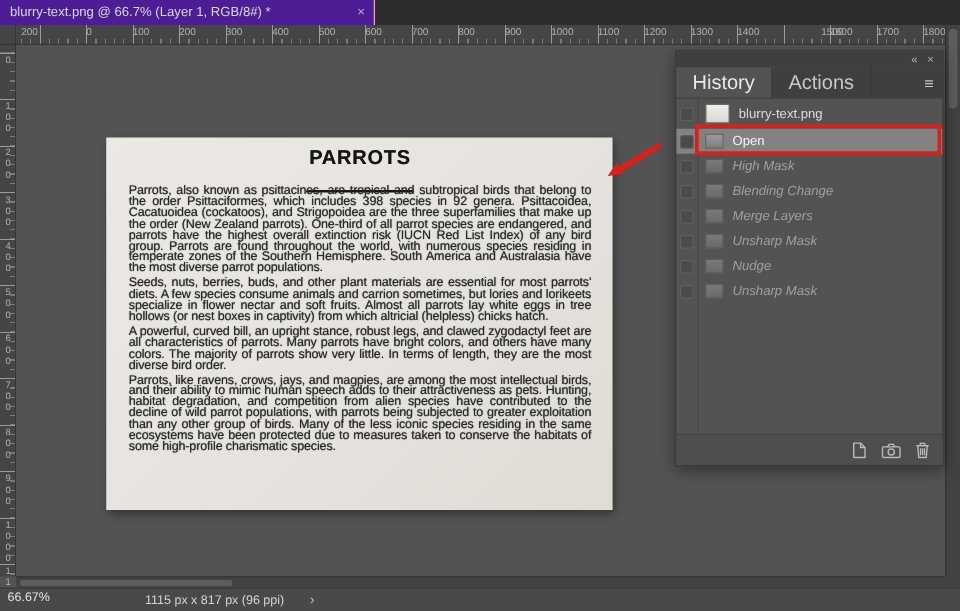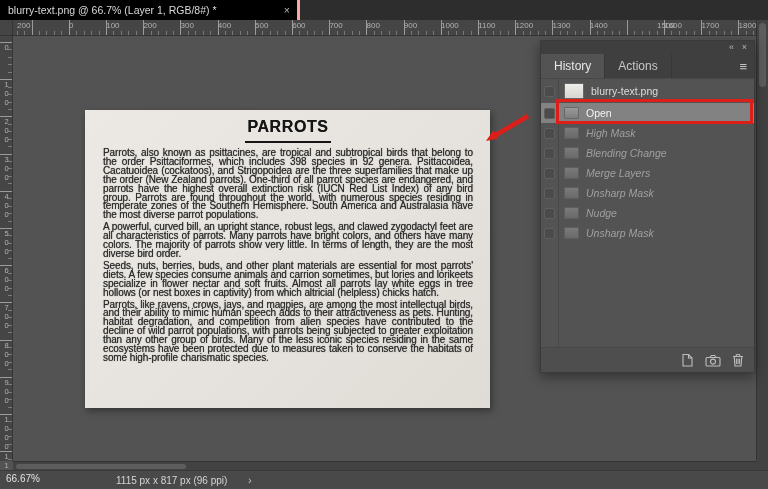--- a/index.html
+++ b/index.html
@@ -2,23 +2,23 @@
 <html><head>
 <meta charset="utf-8">
 <style>
   *{margin:0;padding:0;box-sizing:border-box;}
   html,body{width:768px;height:489px;overflow:hidden;}
   body{font-family:"Liberation Sans",sans-serif;background:#535353;position:relative;}
   .app{position:absolute;inset:0;}
 
   
   .titlebar{position:absolute;left:0;top:0;right:0;height:20px;background:#2d2d2d;}
-  .doc-tab{position:absolute;left:0;top:0;width:300px;height:20px;background:#000000;
+  .doc-tab{position:absolute;left:0;top:0;width:300px;height:20px;background:#4c1d95;
     color:#d9d9d9;font-size:10.5px;line-height:20px;padding:0 20px 0 8px;
-    border-right:3px solid #fca5a5;white-space:nowrap;overflow:hidden;}
+    border-right:1px solid #fca5a5;white-space:nowrap;overflow:hidden;}
   .tab-close{position:absolute;right:7px;top:0;color:#b9b9b9;cursor:pointer;}
 
   
   .ruler-corner{position:absolute;left:0;top:20px;width:13px;height:16px;background:#454545;
     border-right:1px solid #353535;border-bottom:1px solid #353535;}
   .ruler-h{position:absolute;left:13px;top:20px;right:12px;height:16px;background-color:#454545;
     border-bottom:1px solid #353535;
     background-image:
       repeating-linear-gradient(to right,#9b9b9b 0 1px,transparent 1px 37.2px),
       repeating-linear-gradient(to right,#7a7a7a 0 1px,transparent 1px 7.44px);
@@ -35,21 +35,21 @@
   .rv-label{position:absolute;left:1px;writing-mode:vertical-rl;text-orientation:upright;
     font-size:7.5px;color:#b2b2b2;line-height:11px;}
 
   
   .canvas{position:absolute;left:13px;top:36px;right:12px;bottom:28px;background:#535353;overflow:hidden;}
   .paper{position:absolute;left:72px;top:74px;width:405px;height:298px;
     background:linear-gradient(135deg,#ece9e4 0%,#e6e3de 55%,#dfdcd6 100%);
     box-shadow:2px 3px 7px rgba(0,0,0,.38);padding:8px 17px 0 18px;overflow:hidden;}
   .paper-title{text-align:center;font-size:16px;font-weight:bold;color:#151515;
     letter-spacing:.6px;margin-bottom:13px;text-shadow:0 0 .5px rgba(20,20,20,.8);}
-  .paper-title span{border-bottom:2px solid #151515;padding:0 2px 6px;}
+  .paper-title span{border-bottom:2px solid #151515;padding:0 2px 17px;}
   .paper-body p{font-size:10px;line-height:8.9px;letter-spacing:-.1px;color:rgba(40,40,40,.95);
     text-align:justify;margin-bottom:3px;text-shadow:0 0 .8px rgba(45,45,45,.85);}
 
   
   .vscroll{position:absolute;right:0;top:20px;width:12px;bottom:28px;background:#424242;border-left:1px solid #333;}
   .vthumb{position:absolute;top:3px;left:2px;right:2px;height:64px;background:#5d5d5d;border-radius:4px;}
   .hscroll{position:absolute;left:13px;right:12px;bottom:19px;height:9px;background:#424242;border-top:1px solid #333;}
   .hthumb{position:absolute;left:3px;top:2px;width:170px;height:5px;background:#5d5d5d;border-radius:3px;}
   .scroll-corner{position:absolute;right:0;bottom:19px;width:12px;height:9px;background:#424242;}
 
@@ -62,21 +62,21 @@
   .status-arrow{position:absolute;left:248px;top:3px;color:#c7c7c7;font-size:11px;cursor:pointer;}
 
   
   .panel{position:absolute;left:540px;top:40px;width:215px;height:333px;background:#535353;
     border:1px solid #3a3a3a;box-shadow:0 4px 12px rgba(0,0,0,.4);}
   .panel-topstrip{height:13px;background:#3f3f3f;position:relative;}
   .panel-topstrip .strip-glyph{position:absolute;top:0;font-size:9px;line-height:13px;color:#b5b5b5;cursor:pointer;}
   .glyph-collapse{right:20px;}
   .glyph-close{right:7px;}
   .panel-tabs{height:25px;background:#3f3f3f;display:flex;position:relative;border-bottom:1px solid #474747;}
-  .panel-tab{padding:0 13px;line-height:25px;font-size:12px;color:#c8c8c8;cursor:pointer;border-right:1px solid #373737;}
+  .panel-tab{padding:0 13px;line-height:25px;font-size:16px;color:#c8c8c8;cursor:pointer;border-right:1px solid #373737;}
   .panel-tab.active{background:#535353;color:#e8e8e8;}
   .panel-menu{position:absolute;right:7px;top:5px;color:#c5c5c5;font-size:13px;cursor:pointer;}
   .h-list{position:absolute;top:38px;left:0;right:0;bottom:25px;overflow:hidden;}
   .col-divider{position:absolute;left:17px;top:0;bottom:0;width:1px;background:#484848;}
   .h-row{display:flex;align-items:center;height:20px;padding-left:2px;color:#dcdcdc;
     font-size:10.5px;cursor:pointer;position:relative;}
   .h-row.snapshot{height:24px;}
   .chk{width:11px;height:11px;margin:0 3px 0 1px;border:1px solid #5f5f5f;border-radius:2px;background:#4b4b4b;flex:none;}
   .h-icon{width:15px;height:12px;background:linear-gradient(#9a9a9a,#7e7e7e);border:1px solid #686868;
     border-radius:1px;margin:0 7px 0 6px;flex:none;}
@@ -141,22 +141,22 @@
       <span class="rv-label" style="top: 341.8px;">900</span>
       <span class="rv-label" style="top: 379px;">1000</span>
       <span class="rv-label" style="top: 416.2px;">1100</span>
     </div>
 
   <div class="canvas">
     <div class="paper">
       <div class="paper-title"><span>PARROTS</span></div>
       <div class="paper-body">
           <p>Parrots, also known as psittacines, are tropical and subtropical birds that belong to the order Psittaciformes, which includes 398 species in 92 genera. Psittacoidea, Cacatuoidea (cockatoos), and Strigopoidea are the three superfamilies that make up the order (New Zealand parrots). One-third of all parrot species are endangered, and parrots have the highest overall extinction risk (IUCN Red List Index) of any bird group. Parrots are found throughout the world, with numerous species residing in temperate zones of the Southern Hemisphere. South America and Australasia have the most diverse parrot populations.</p>
+          <p>Seeds, nuts, berries, buds, and other plant materials are essential for most parrots' diets. A few species consume animals and carrion sometimes, but lories and lorikeets specialize in flower nectar and soft fruits. Almost all parrots lay white eggs in tree hollows (or nest boxes in captivity) from which altricial (helpless) chicks hatch.</p>
           <p>A powerful, curved bill, an upright stance, robust legs, and clawed zygodactyl feet are all characteristics of parrots. Many parrots have bright colors, and others have many colors. The majority of parrots show very little. In terms of length, they are the most diverse bird order.</p>
-          <p>Seeds, nuts, berries, buds, and other plant materials are essential for most parrots' diets. A few species consume animals and carrion sometimes, but lories and lorikeets specialize in flower nectar and soft fruits. Almost all parrots lay white eggs in tree hollows (or nest boxes in captivity) from which altricial (helpless) chicks hatch.</p>
           <p>Parrots, like ravens, crows, jays, and magpies, are among the most intellectual birds, and their ability to mimic human speech adds to their attractiveness as pets. Hunting, habitat degradation, and competition from alien species have contributed to the decline of wild parrot populations, with parrots being subjected to greater exploitation than any other group of birds. Many of the less iconic species residing in the same ecosystems have been protected due to measures taken to conserve the habitats of some high-profile charismatic species.</p>
         </div>
     </div>
   </div>
 
   <div class="vscroll">
       <div class="vthumb"></div>
     </div>
   <div class="hscroll">
       <div class="hthumb"></div>

